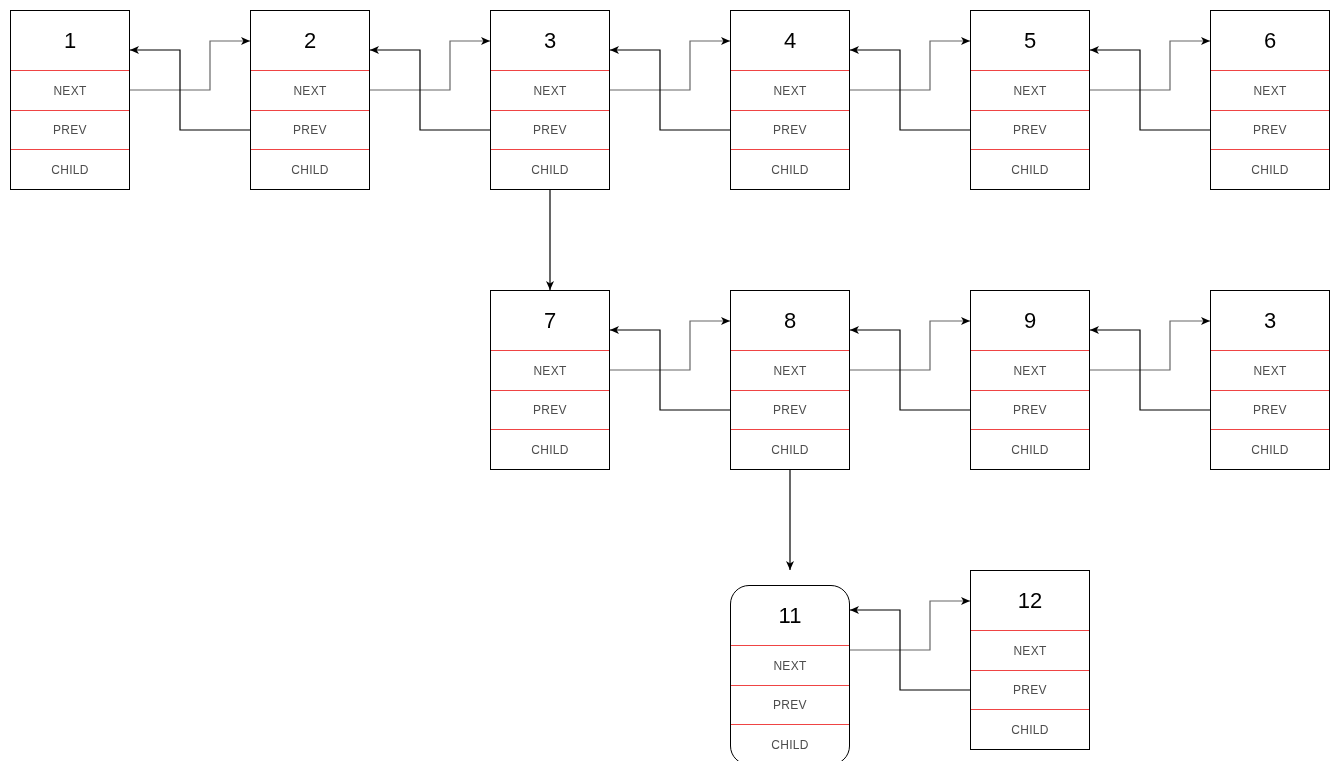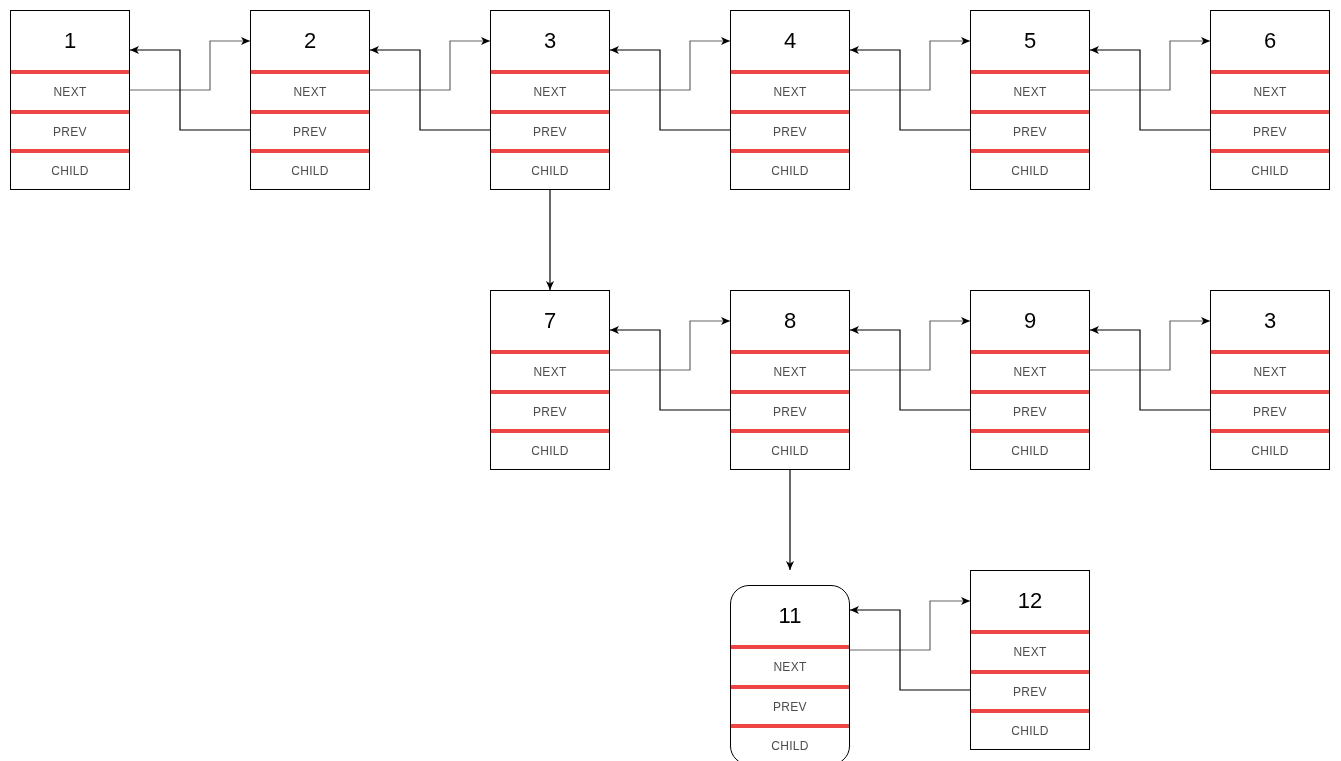--- a/index.html
+++ b/index.html
@@ -43,21 +43,21 @@
     display: flex;
     align-items: center;
     justify-content: center;
     font-size: 22px;
     color: #000000;
     line-height: 1;
   }
   .node-field {
     height: 40px;
     box-sizing: border-box;
-    border-top: 4px solid #ef4444;
+    border-top: 1px solid #ef4444;
     display: flex;
     align-items: center;
     justify-content: center;
     font-size: 12px;
     color: #4d4d4d;
     letter-spacing: 0.3px;
     line-height: 1;
   }
 </style>
 </head>

